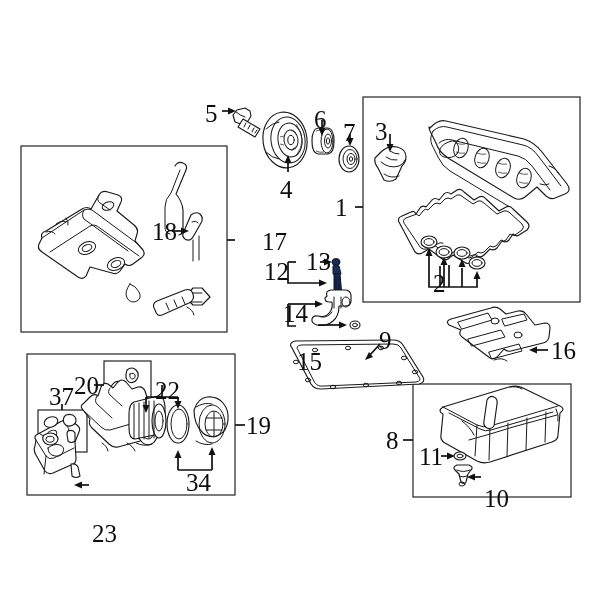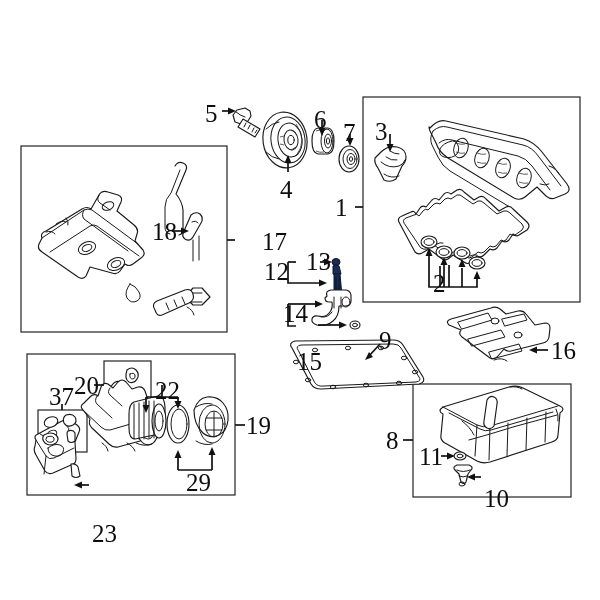--- a/index.html
+++ b/index.html
@@ -362,18 +362,18 @@
 <div class="callout" style="left:419px;top:444px;">11</div>
 <div class="callout" style="left:264px;top:259px;">12</div>
 <div class="callout" style="left:306px;top:249px;">13</div>
 <div class="callout" style="left:246px;top:301px;margin-left:37px;">14</div>
 <div class="callout" style="left:297px;top:313px;margin-top:36px;">15</div>
 <div class="callout" style="left:551px;top:338px;">16</div>
 <div class="callout" style="left:236px;top:229px;margin-left:26px;">17</div>
 <div class="callout" style="left:152px;top:219px;">18</div>
 <div class="callout" style="left:246px;top:413px;">19</div>
 <div class="callout" style="left:74px;top:373px;">20</div>
-<div class="callout" style="left:186px;top:470px;">29</div>
+<div class="callout" style="left:186px;top:470px;">34</div>
 <div class="callout" style="left:155px;top:378px;">22</div>
 <div class="callout" style="left:92px;top:473px;margin-top:48px;">23</div>
 <div class="callout" style="left:49px;top:384px;">37</div>
 
 </div>
 
 </body></html>

